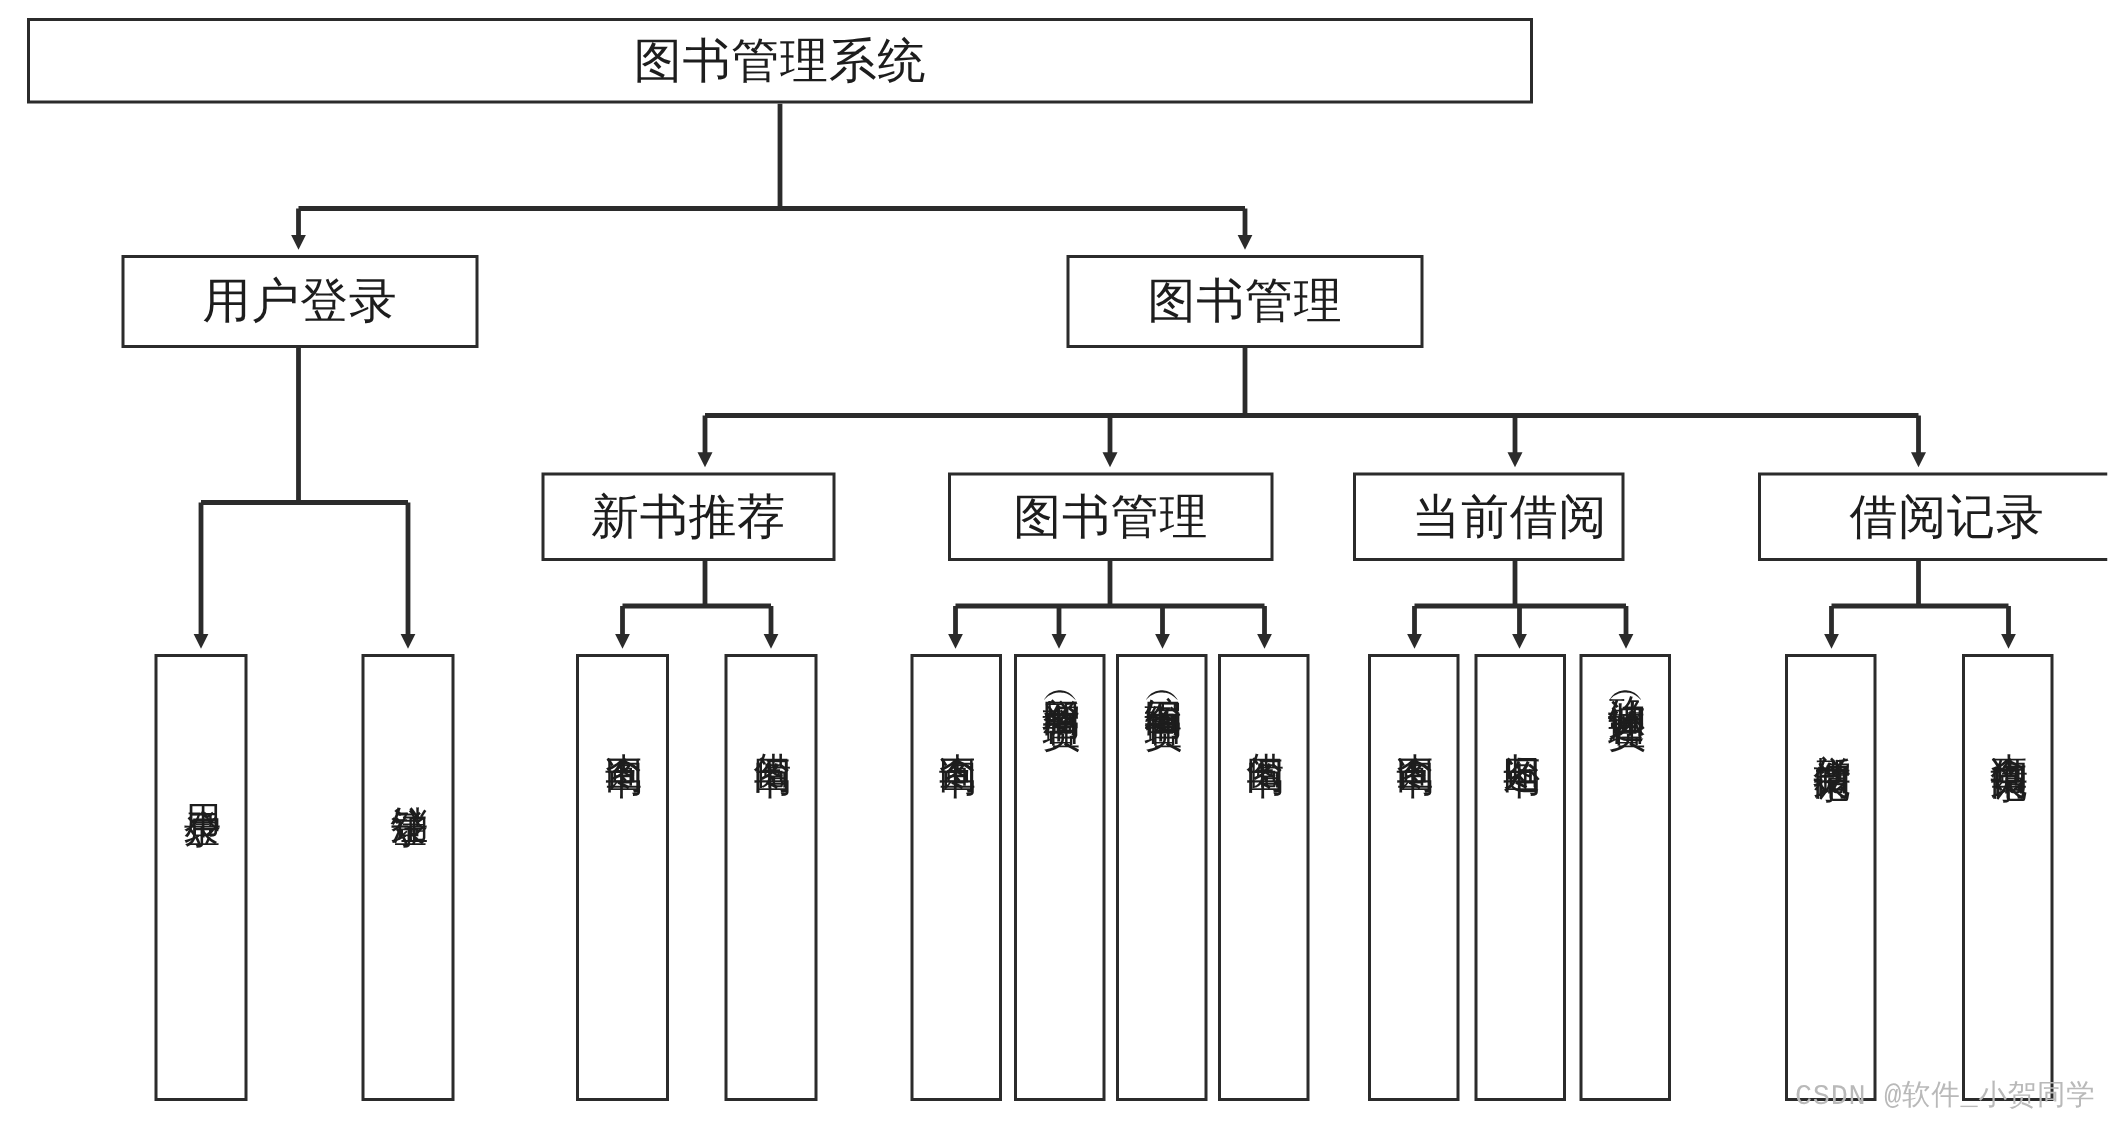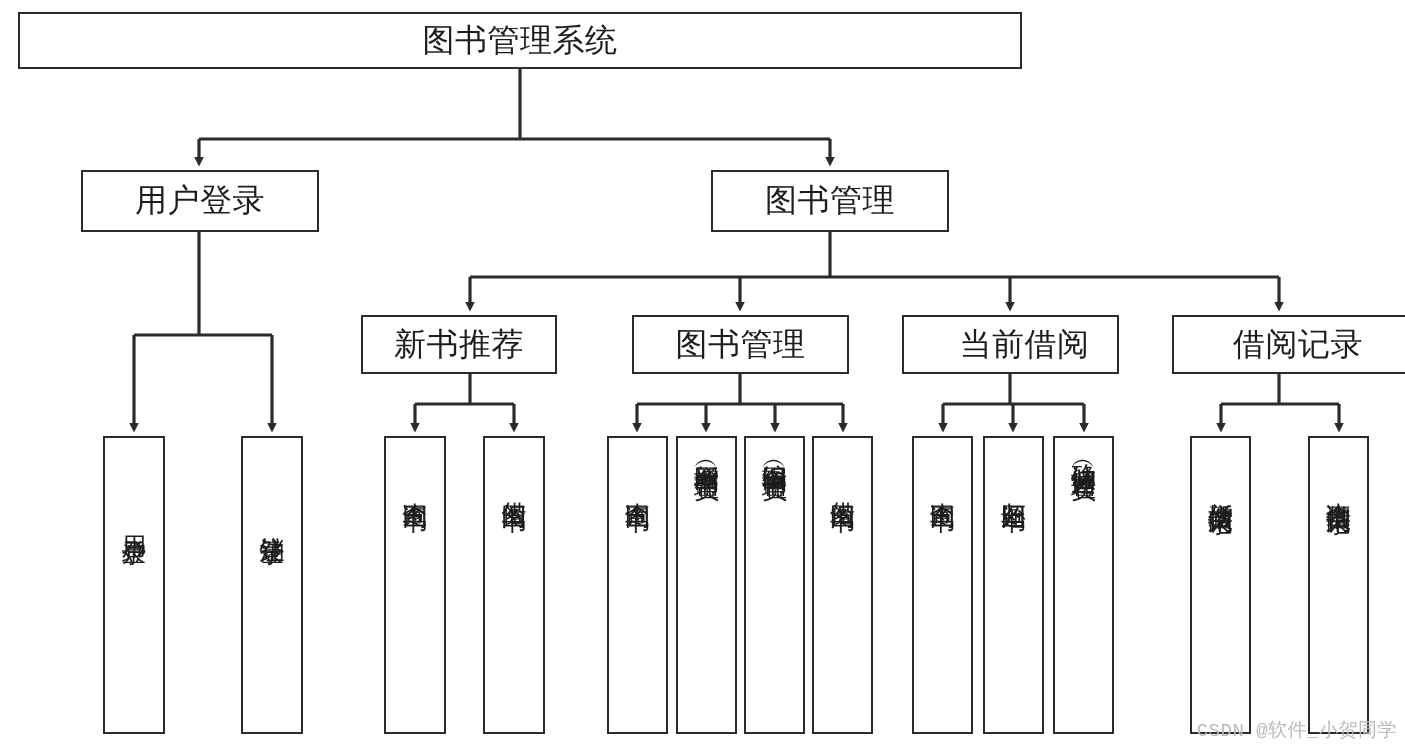--- a/index.html
+++ b/index.html
@@ -145,21 +145,21 @@
   <div class="node horiz" style="left:711px; top:170px; width:238px; height:62px;">
     <span class="label">图书管理</span>
   </div>
 
   <div class="node horiz" style="left:361px; top:315px; width:196px; height:59px;">
     <span class="label">新书推荐</span>
   </div>
   <div class="node horiz" style="left:632px; top:315px; width:217px; height:59px;">
     <span class="label">图书管理</span>
   </div>
-  <div class="node horiz" style="left:902px; top:315px; width:217px; height:59px;padding-left:28px;">
+  <div class="node horiz" style="left:902px; top:315px; width:181px; height:59px;padding-left:28px;">
     <span class="label">当前借阅</span>
   </div>
   <div class="node horiz" style="left:1172px; top:315px; width:252px; height:59px;">
     <span class="label">借阅记录</span>
   </div>
 
   <div class="node vert mid" style="left:103px; top:436px; width:62px; height:298px;">
     <span class="label">用户登录</span>
   </div>
   <div class="node vert mid" style="left:241px; top:436px; width:62px; height:298px;">

